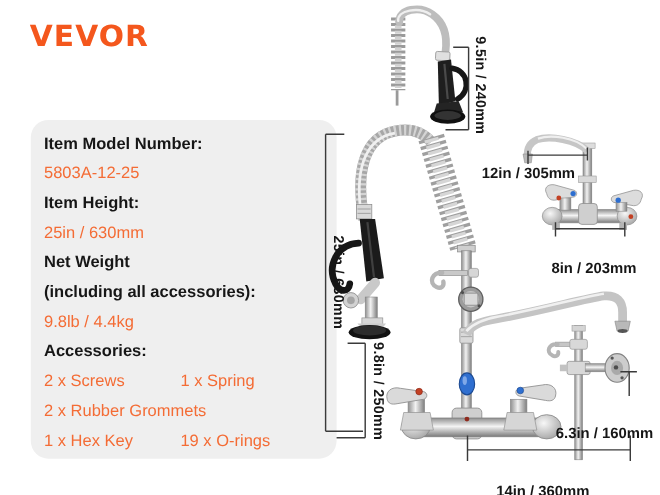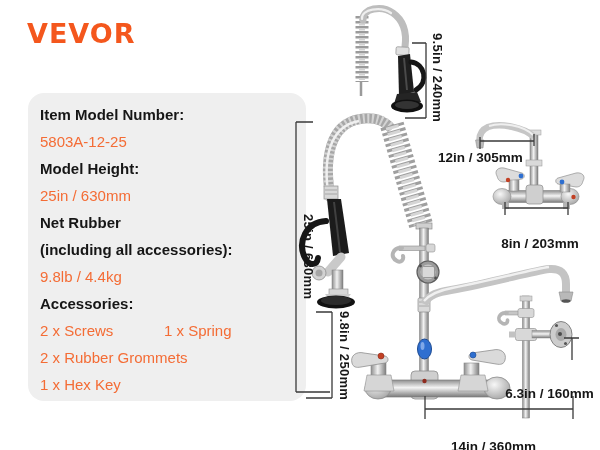--- a/index.html
+++ b/index.html
@@ -16,21 +16,21 @@
     position:relative;width:600px;height:450px;background:#ffffff;
     overflow:hidden;font-family:"Liberation Sans",sans-serif;border-radius:24px;
   }
   .logo{
     position:absolute;left:27px;top:18px;
     font-family:"DejaVu Sans",sans-serif;font-weight:bold;
     font-size:27px;letter-spacing:1px;color:var(--brand-orange);
     transform:scaleY(0.98);
   }
   .spec-panel{
-    position:absolute;left:28px;top:93px;width:278px;height:308px;
+    position:absolute;left:28px;top:109px;width:278px;height:308px;
     background:var(--panel-bg);border-radius:16px;
     padding:8px 12px 0 12px;box-sizing:border-box;
   }
   .spec-row{height:27px;line-height:27px;white-space:nowrap;}
   .r-label{font-weight:bold;color:var(--text-dark);font-size:15px;}
   .r-value{color:var(--value-orange);font-size:15px;}
   .r-2col{display:flex;}
   .r-2col .c1{width:124px;flex:0 0 auto;}
   .vdim{
     position:absolute;writing-mode:vertical-rl;
@@ -47,33 +47,34 @@
 </head>
 <body>
 
 <div class="stage">
 
   <div class="logo">VEVOR</div>
 
   <div class="spec-panel">
     <div class="spec-row r-label">Item Model Number:</div>
     <div class="spec-row r-value">5803A-12-25</div>
-    <div class="spec-row r-label">Model Height:</div>
+    <div class="spec-row r-label">Item Height:</div>
     <div class="spec-row r-value">25in / 630mm</div>
-    <div class="spec-row r-label">Net Rubber</div>
+    <div class="spec-row r-label">Net Weight</div>
     <div class="spec-row r-label">(including all accessories):</div>
     <div class="spec-row r-value">9.8lb / 4.4kg</div>
     <div class="spec-row r-label">Accessories:</div>
     <div class="spec-row r-value r-2col">
       <span class="c1">2 x Screws</span>
       <span>1 x Spring</span>
     </div>
     <div class="spec-row r-value">2 x Rubber Grommets</div>
     <div class="spec-row r-value r-2col">
       <span class="c1">1 x Hex Key</span>
+      <span>19 x O-rings</span>
     </div>
   </div>
 
   <svg width="600" height="450" viewBox="0 0 600 450">
     <defs>
       <linearGradient id="pipeV" x1="0" y1="0" x2="1" y2="0">
         <stop offset="0" stop-color="#8f8f8f"></stop>
           <stop offset="0.45" stop-color="#f2f2f2"></stop>
           <stop offset="1" stop-color="#7e7e7e"></stop>
       </linearGradient>

